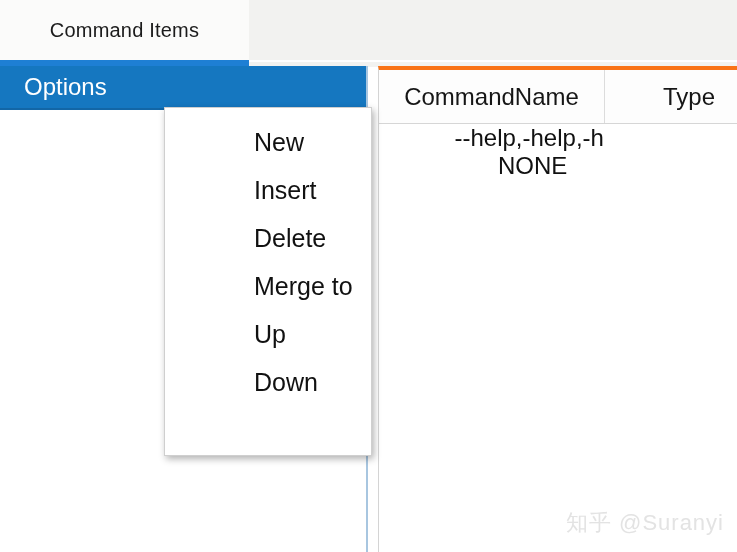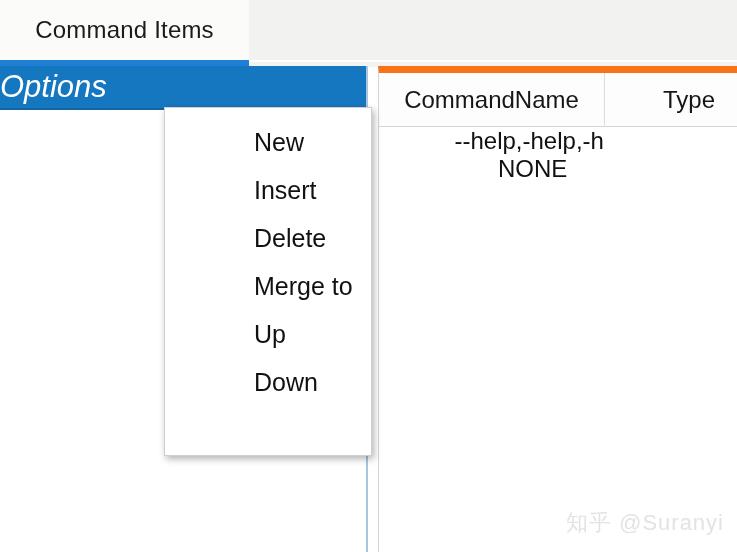--- a/index.html
+++ b/index.html
@@ -24,21 +24,21 @@
     background: #f2f2f0;
     box-sizing: border-box;
   }
   .tab {
     position: absolute;
     top: 0;
     height: 60px;
     display: flex;
     align-items: center;
     justify-content: center;
-    font-size: 24px;
+    font-size: 20px;
     color: #1b1b1b;
     letter-spacing: 0.2px;
     white-space: nowrap;
     box-sizing: border-box;
     cursor: default;
   }
   .tab.selected {
     left: 0;
     width: 249px;
     background: #fbfbfa;
@@ -83,24 +83,23 @@
     height: 44px;
     background: #1577c0;
     border-bottom: 2px solid #1266a6;
     box-sizing: border-box;
     display: flex;
     align-items: center;
     cursor: default;
   }
   #options-header-label {
     color: #ffffff;
-    font-size: 31px;
-    padding-left: 0;
-    white-space: nowrap;
-    font-style: italic;
+    font-size: 24px;
+    padding-left: 24px;
+    white-space: nowrap;
   }
   #options-list {
     position: absolute;
     left: 0;
     top: 46px;
     width: 366px;
     height: 440px;
     background: #ffffff;
     overflow: hidden;
   }
@@ -132,21 +131,21 @@
 
   
   #right-panel {
     position: absolute;
     left: 378px;
     top: 66px;
     width: 359px;
     height: 486px;
     background: #ffffff;
     border-left: 1px solid #d4d4d4;
-    border-top: 7px solid #f97316;
+    border-top: 4px solid #f97316;
     box-sizing: border-box;
     overflow: hidden;
   }
   #table-head {
     position: absolute;
     left: 0; top: 0;
     width: 359px;
     height: 54px;
     background: #fdfdfd;
     border-bottom: 1px solid #d6d6d6;

